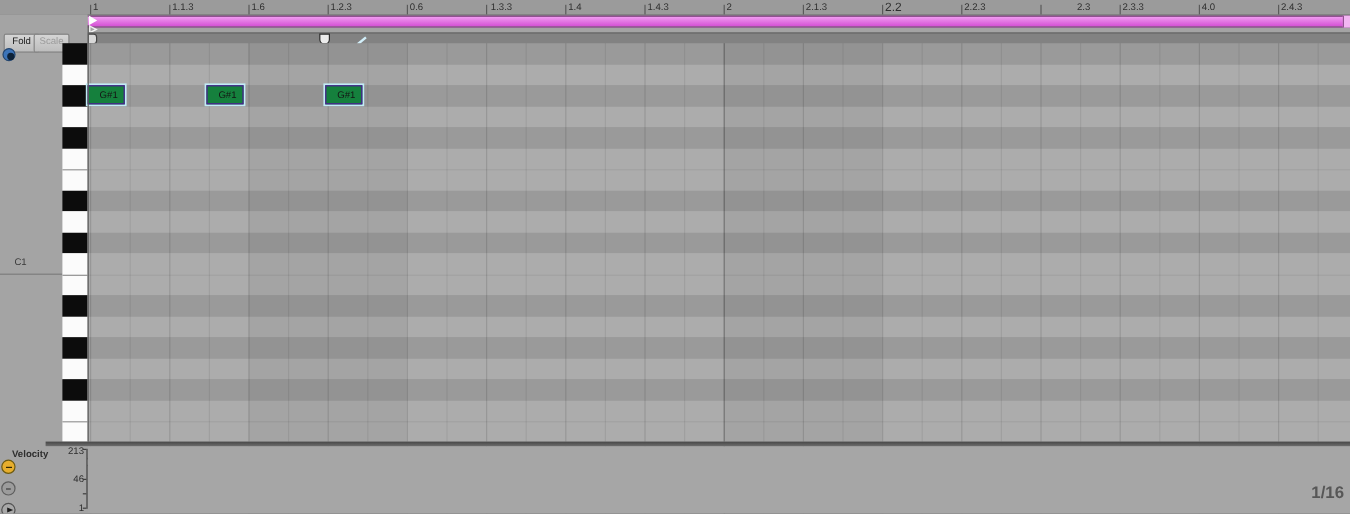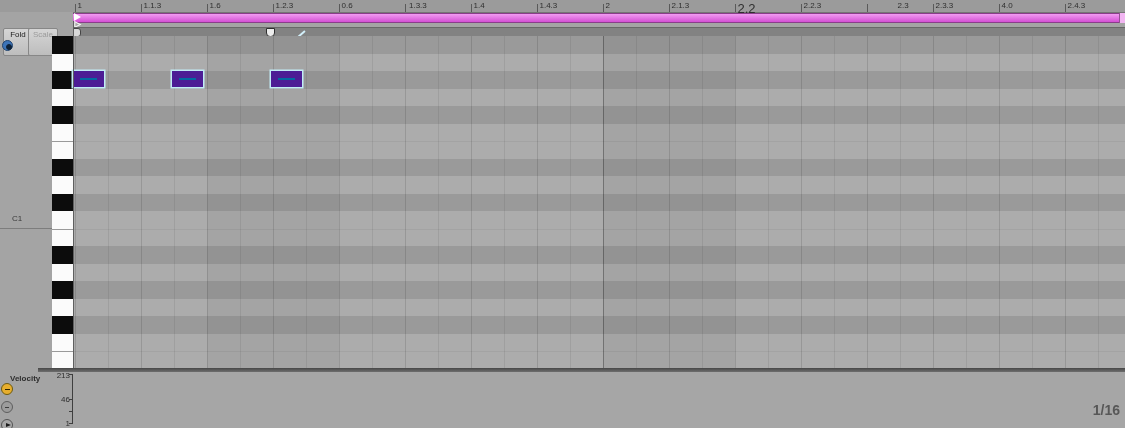--- a/index.html
+++ b/index.html
@@ -17,33 +17,33 @@
     border-top:1px solid #8a3d8a;border-bottom:1px solid #8a3d8a;}
   #loop-end-handle{left:1119px;top:13px;width:6px;height:10px;background:#f2b6f2;border-left:1px solid #935193;}
   #marker-row{left:73px;top:23px;width:1052px;height:4px;}
   #scrub-bar{left:73px;top:27px;width:1052px;height:9px;background:#828282;border-top:1px solid #686868;}
   #scrub-tab{left:73px;top:28px;width:6px;height:7px;background:#d8d8d8;border:1px solid #454545;border-radius:0 3px 3px 0;}
   #insert-marker{left:266px;top:28px;width:7px;height:7px;background:#ececec;border:1px solid #2e2e2e;border-radius:0 0 4px 4px;}
   #selection-bar{left:74px;top:37px;width:229px;height:4px;background:#d2effa;border-top:1px solid #a8d4e4;}
   #selection-tail{left:297px;top:33px;width:9px;height:2px;background:#d2effa;transform:rotate(-40deg);}
   
   #left-chrome{left:0;top:12px;width:73px;height:356px;background:#a4a4a4;}
-  .mini-btn{position:absolute;top:28px;width:30px;height:28px;line-height:11px;text-align:center;
+  .mini-btn{position:absolute;top:28px;width:30px;height:16px;line-height:11px;text-align:center;
     font-size:8px;background:linear-gradient(#d5d5d5,#bdbdbd);border:1px solid #878787;border-radius:2px;
     box-sizing:border-box;}
   #fold-btn{left:3px;color:#1c1c1c;}
   #scale-btn{left:28px;color:#9b9b9b;}
   #preview-btn{left:2px;top:40px;width:11px;height:11px;border-radius:50%;background:#3d74b8;border:1px solid #234а6e;
     border:1px solid #24456e;box-sizing:border-box;}
   #preview-btn .glyph{position:absolute;left:2.5px;top:2.5px;width:4px;height:4px;border-radius:50%;background:#0e2238;border:1px solid #0e2238;}
   #octave-line{left:0;top:228px;width:52px;height:1px;background:#7d7d7d;}
   #c-label{left:12px;top:214px;font-size:8px;color:#3a3a3a;}
   #grid-left-border{left:73px;top:21px;width:1px;height:347px;background:#5f5f5f;}
   
-  .midi-note{position:absolute;height:16px;box-sizing:border-box;background:#0369a1;border:7px solid #4c1d95;
+  .midi-note{position:absolute;height:16px;box-sizing:border-box;background:#15803d;border:1px solid #4c1d95;
     box-shadow:0 0 0 1.5px #c2ecf6;font-size:8px;color:#141414;line-height:15px;padding-left:9px;overflow:hidden;}
   
   #divider{left:38px;top:368px;width:1087px;height:4px;background:linear-gradient(#474747,#6e6e6e);}
   #velocity-lane{left:73px;top:372px;width:1052px;height:56px;background:#a6a6a6;}
   #vel-chrome{left:0;top:372px;width:73px;height:56px;background:#a4a4a4;}
   #velocity-label{left:10px;top:374px;font-size:8px;font-weight:bold;color:#2e2e2e;}
   .vel-tick-label{position:absolute;font-size:8px;color:#2e2e2e;text-align:right;width:20px;left:50px;}
   #vel-axis{left:72px;top:374px;width:1px;height:50px;background:#3f3f3f;}
   .vel-axis-tick{position:absolute;left:69px;width:3px;height:1px;background:#3f3f3f;}
   .vel-line{position:absolute;height:2px;background:#b3d9e8;}
@@ -80,21 +80,21 @@
       <div style="position: absolute; left: 409px; top: 1px; font-size: 8px; color: rgb(47, 47, 47); white-space: nowrap;">1.3.3</div>
       <div style="position: absolute; left: 470.5px; top: 4px; width: 1px; height: 8px; background: rgb(90, 90, 90);"></div>
       <div style="position: absolute; left: 473.5px; top: 1px; font-size: 8px; color: rgb(47, 47, 47); white-space: nowrap;">1.4</div>
       <div style="position: absolute; left: 536.5px; top: 4px; width: 1px; height: 8px; background: rgb(90, 90, 90);"></div>
       <div style="position: absolute; left: 539.5px; top: 1px; font-size: 8px; color: rgb(47, 47, 47); white-space: nowrap;">1.4.3</div>
       <div style="position: absolute; left: 602.5px; top: 4px; width: 1px; height: 8px; background: rgb(90, 90, 90);"></div>
       <div style="position: absolute; left: 605.5px; top: 1px; font-size: 8px; color: rgb(47, 47, 47); white-space: nowrap;">2</div>
       <div style="position: absolute; left: 668.5px; top: 4px; width: 1px; height: 8px; background: rgb(90, 90, 90);"></div>
       <div style="position: absolute; left: 671.5px; top: 1px; font-size: 8px; color: rgb(47, 47, 47); white-space: nowrap;">2.1.3</div>
       <div style="position: absolute; left: 734.5px; top: 4px; width: 1px; height: 8px; background: rgb(90, 90, 90);"></div>
-      <div style="position: absolute; left: 737.5px; top: 1px; font-size: 13px; color: rgb(47, 47, 47); white-space: nowrap;">2.2</div>
+      <div style="position: absolute; left: 737.5px; top: 1px; font-size: 10px; color: rgb(47, 47, 47); white-space: nowrap;">2.2</div>
       <div style="position: absolute; left: 800.5px; top: 4px; width: 1px; height: 8px; background: rgb(90, 90, 90);"></div>
       <div style="position: absolute; left: 803.5px; top: 1px; font-size: 8px; color: rgb(47, 47, 47); white-space: nowrap;">2.2.3</div>
       <div style="position: absolute; left: 866.5px; top: 4px; width: 1px; height: 8px; background: rgb(90, 90, 90);"></div>
       <div style="position: absolute; left: 869.5px; top: 1px; font-size: 8px; color: rgb(47, 47, 47); white-space: nowrap; margin-left: 28px;">2.3</div>
       <div style="position: absolute; left: 932.5px; top: 4px; width: 1px; height: 8px; background: rgb(90, 90, 90);"></div>
       <div style="position: absolute; left: 935.5px; top: 1px; font-size: 8px; color: rgb(47, 47, 47); white-space: nowrap;">2.3.3</div>
       <div style="position: absolute; left: 998.5px; top: 4px; width: 1px; height: 8px; background: rgb(90, 90, 90);"></div>
       <div style="position: absolute; left: 1001.5px; top: 1px; font-size: 8px; color: rgb(47, 47, 47); white-space: nowrap;">4.0</div>
       <div style="position: absolute; left: 1064.5px; top: 4px; width: 1px; height: 8px; background: rgb(90, 90, 90);"></div>
       <div style="position: absolute; left: 1067.5px; top: 1px; font-size: 8px; color: rgb(47, 47, 47); white-space: nowrap;">2.4.3</div>

